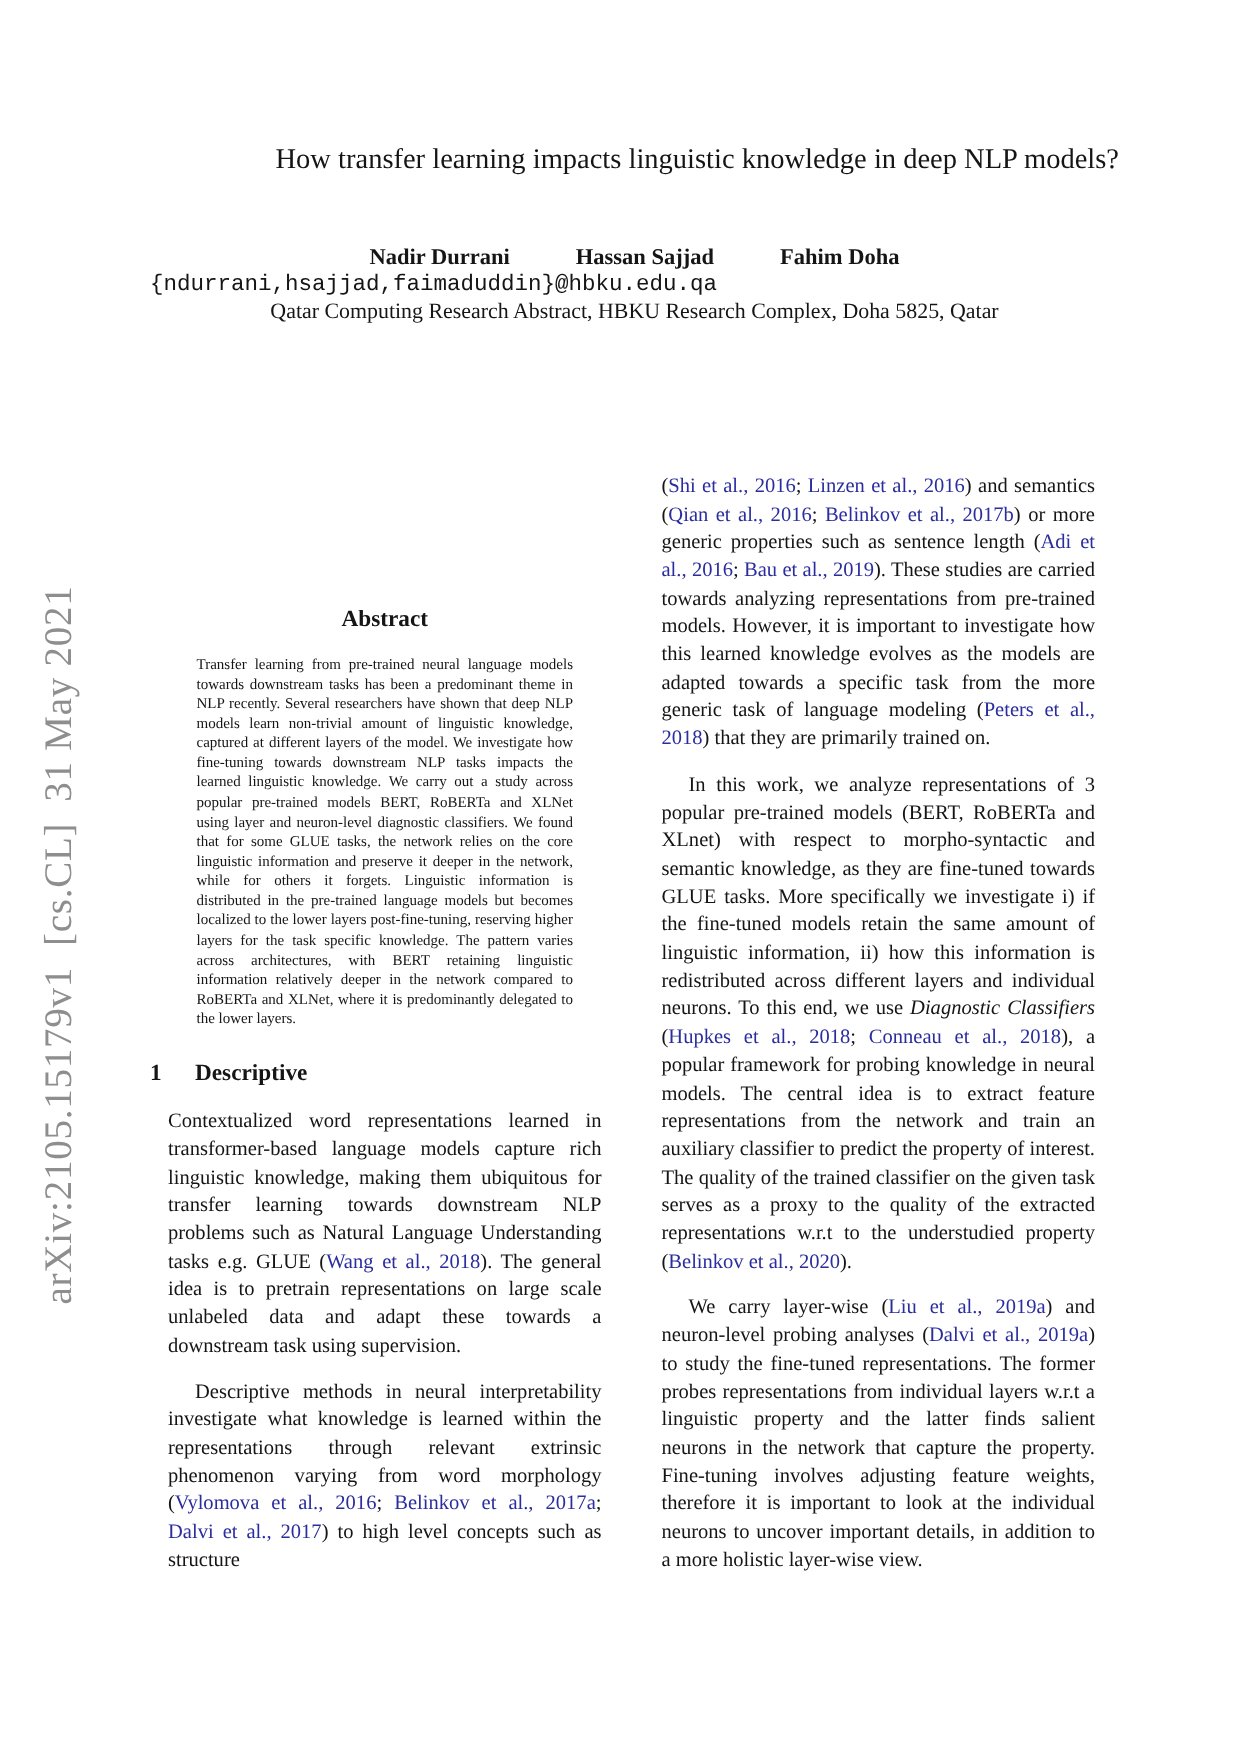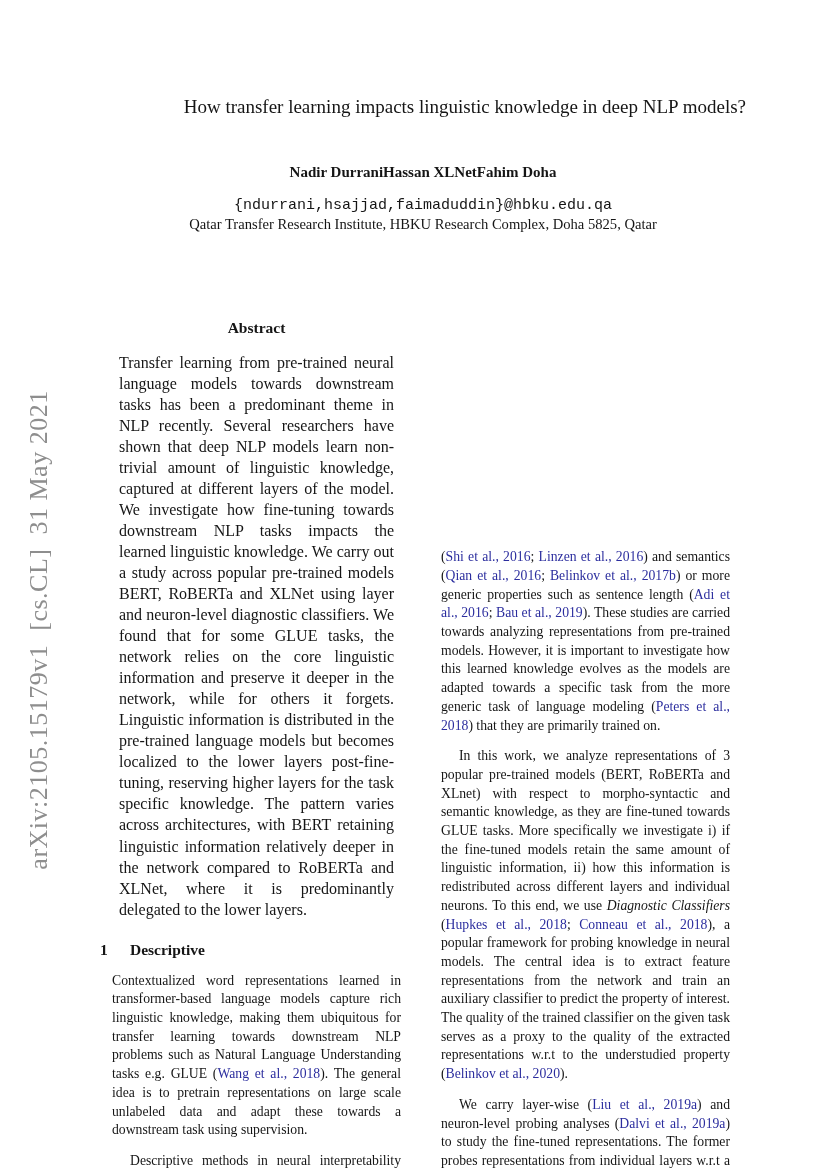--- a/index.html
+++ b/index.html
@@ -31,29 +31,29 @@
   .paper-title {
     text-align: right;
     font-weight: normal;
     font-size: 19px;
     line-height: 1.2;
     margin: 0;
   }
   .authors-row {
     display: flex;
     justify-content: center;
+    gap: 44px;
     margin-top: 45px;
     font-weight: bold;
     font-size: 15px;
   }
   .email-line {
-    text-align: center;
     font-family: "Liberation Mono", monospace;
     font-size: 15px;
-    margin-top: 16px;
+    margin-top: 0;
     letter-spacing: 0px;
   }
   .affiliation-line {
     text-align: center;
     font-size: 14.6px;
     margin-top: 2px;
   }
   .columns {
     display: flex;
     gap: 16px;
@@ -61,25 +61,25 @@
     align-items: flex-end;
   }
   .col { width: 313px; }
   .abstract-heading {
     text-align: center;
     font-weight: bold;
     font-size: 15.5px;
     margin: 0 0 15px 0;
   }
   .abstract-body {
-    font-size: 16px;
+    font-size: 10px;
     line-height: 1.315;
     text-align: justify;
     padding: 0 19px;
-    margin: 0;
+    margin: 12px;
     font-family: Liberation Serif, serif;
   }
   .section-heading {
     display: flex;
     font-weight: bold;
     font-size: 15.5px;
     margin: 21px 0 13px 0;
   }
   .section-number { width: 30px; flex: 0 0 30px; }
   .body-text p.para {
@@ -98,27 +98,27 @@
 <div class="page">
 
   <div class="arxiv-banner">arXiv:2105.15179v1  [cs.CL]  31 May 2021</div>
 
   <div class="content">
 
     <h1 class="paper-title">How transfer learning impacts linguistic knowledge in deep NLP models?</h1>
 
     <div class="authors-row">
       <span>Nadir Durrani</span>
-      <span>Hassan XLNet</span>
+      <span>Hassan Sajjad</span>
       <span>Fahim Doha</span>
     </div>
 
     <div class="email-line">{ndurrani,hsajjad,faimaduddin}@hbku.edu.qa</div>
 
-    <div class="affiliation-line">Qatar Transfer Research Institute, HBKU Research Complex, Doha 5825, Qatar</div>
+    <div class="affiliation-line">Qatar Computing Research Abstract, HBKU Research Complex, Doha 5825, Qatar</div>
 
     <div class="columns">
 
       <div class="col">
         <div class="abstract-heading">Abstract</div>
         <p class="abstract-body">Transfer learning from pre-trained neural language models towards downstream tasks has been a predominant theme in NLP recently. Several researchers have shown that deep NLP models learn non-trivial amount of linguistic knowledge, captured at different layers of the model. We investigate how fine-tuning towards downstream NLP tasks impacts the learned linguistic knowledge. We carry out a study across popular pre-trained models BERT, RoBERTa and XLNet using layer and neuron-level diagnostic classifiers. We found that for some GLUE tasks, the network relies on the core linguistic information and preserve it deeper in the network, while for others it forgets. Linguistic information is distributed in the pre-trained language models but becomes localized to the lower layers post-fine-tuning, reserving higher layers for the task specific knowledge. The pattern varies across architectures, with BERT retaining linguistic information relatively deeper in the network compared to RoBERTa and XLNet, where it is predominantly delegated to the lower layers.</p>
 
         <div class="section-heading">
           <span class="section-number">1</span>
           <span>Descriptive</span>

